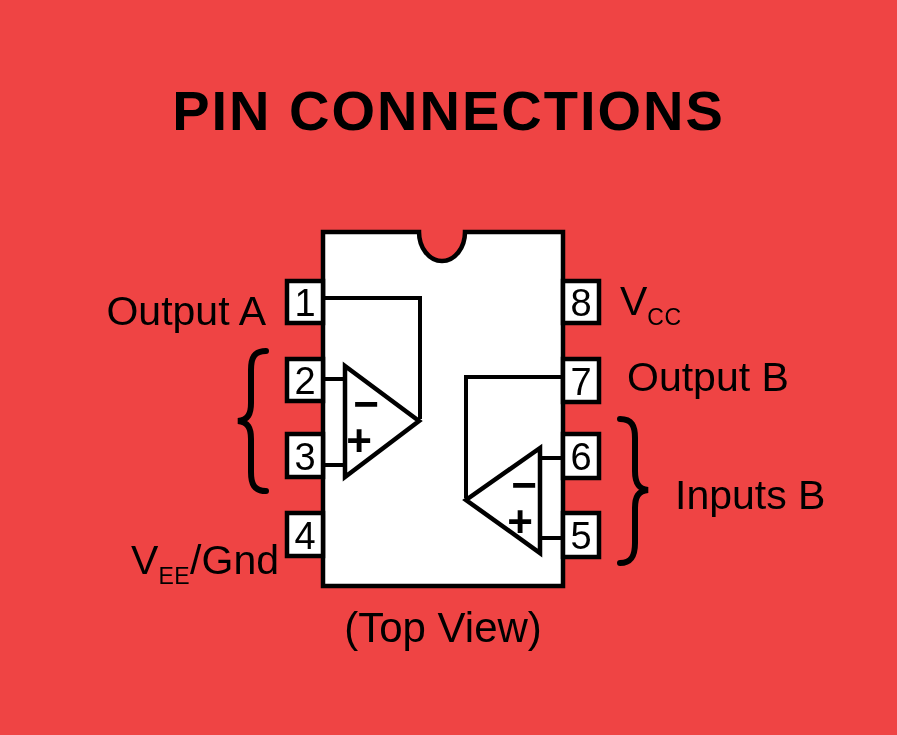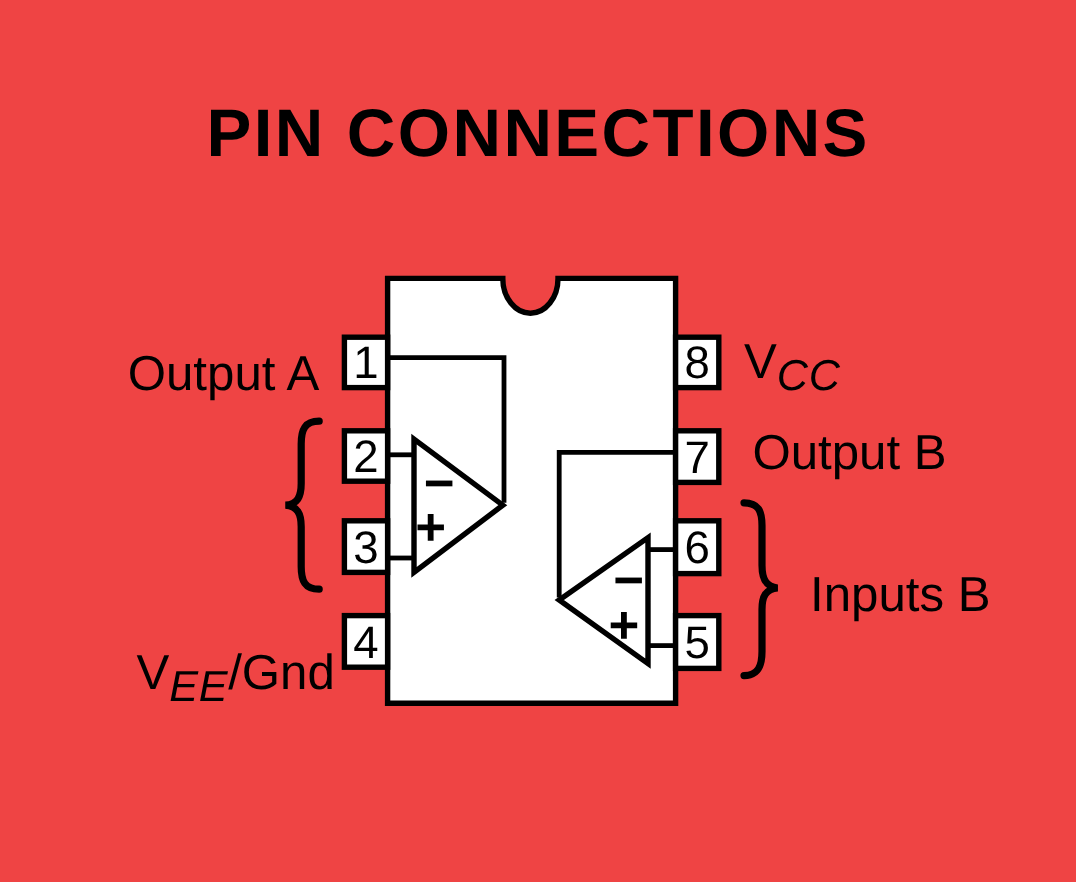--- a/index.html
+++ b/index.html
@@ -27,24 +27,23 @@
     top: 0; left: 0;
   }
   .pin-label {
     position: absolute;
     font-size: 41px;
     line-height: 45px;
     white-space: nowrap;
   }
   .align-right { text-align: right; }
   .sub {
-    font-size: 36px;
+    font-size: 23px;
     vertical-align: -10px;
     letter-spacing: 0.5px;
-    font-style: italic;
   }
   .caption {
     position: absolute;
     top: 605px;
     left: 321px;
     width: 244px;
     text-align: center;
     font-size: 42px;
     line-height: 46px;
     white-space: nowrap;
@@ -115,14 +114,15 @@
 
 
   <div class="pin-label align-right" style="top:538px; left:60px; width:219px;"><span>V</span><span class="sub">EE</span><span>/Gnd</span></div>
 
   <div class="pin-label" style="top:279px; left:620px;"><span>V</span><span class="sub">CC</span></div>
 
   <div class="pin-label" style="top:355px; left:627px;">Output B</div>
 
   <div class="pin-label" style="top:473px; left:675px;">Inputs B</div>
 
+  <div class="caption">(Top View)</div>
 
 </div>
 
 </body></html>

